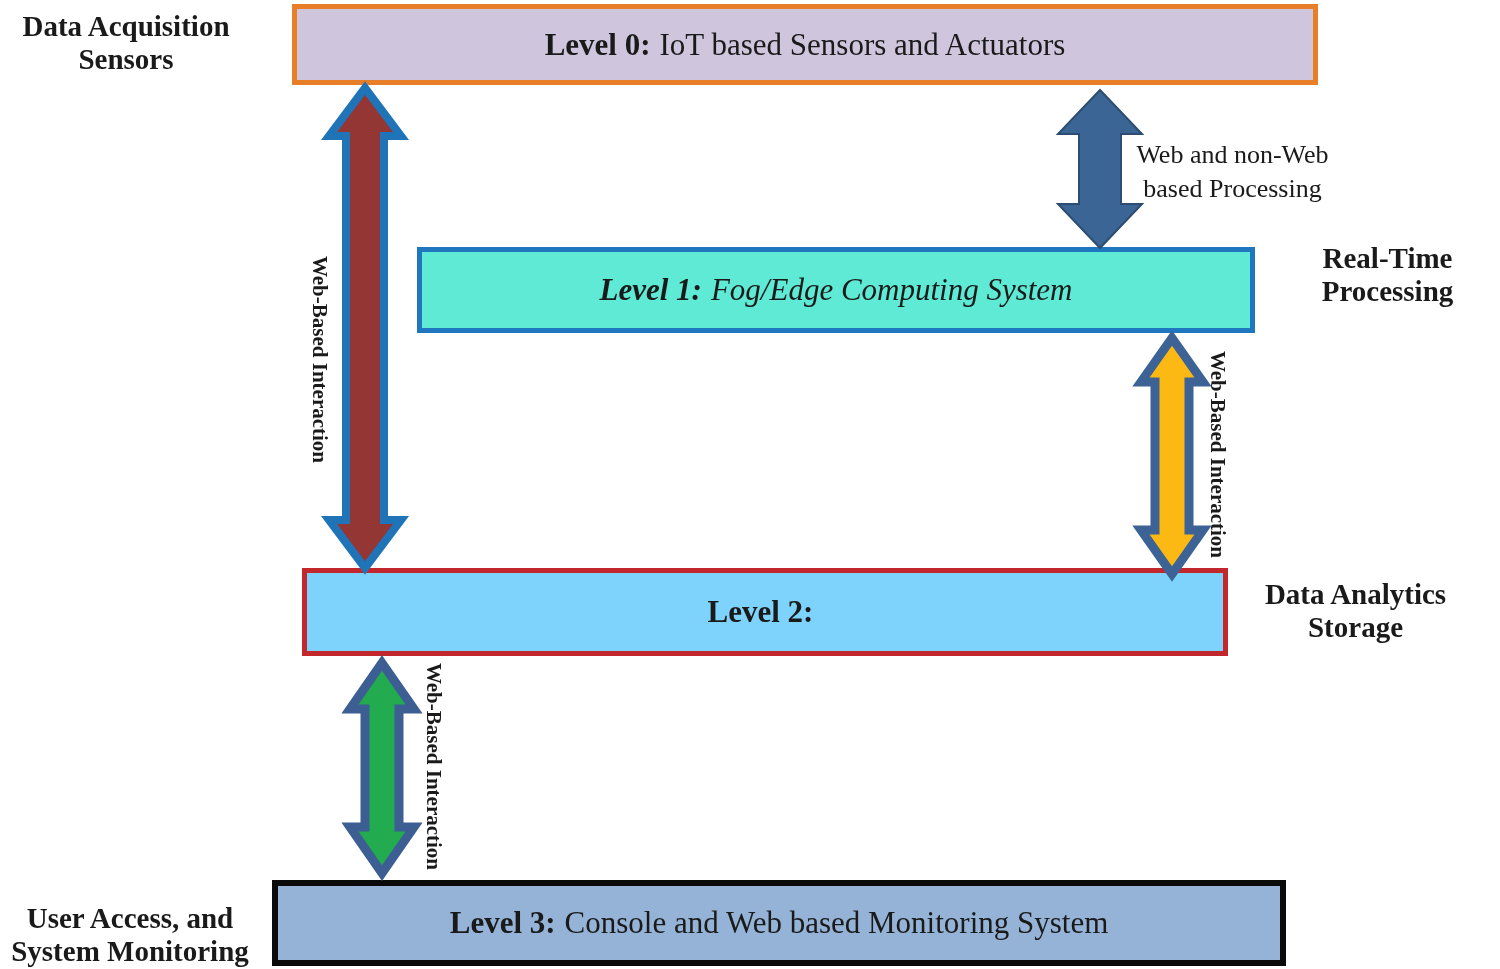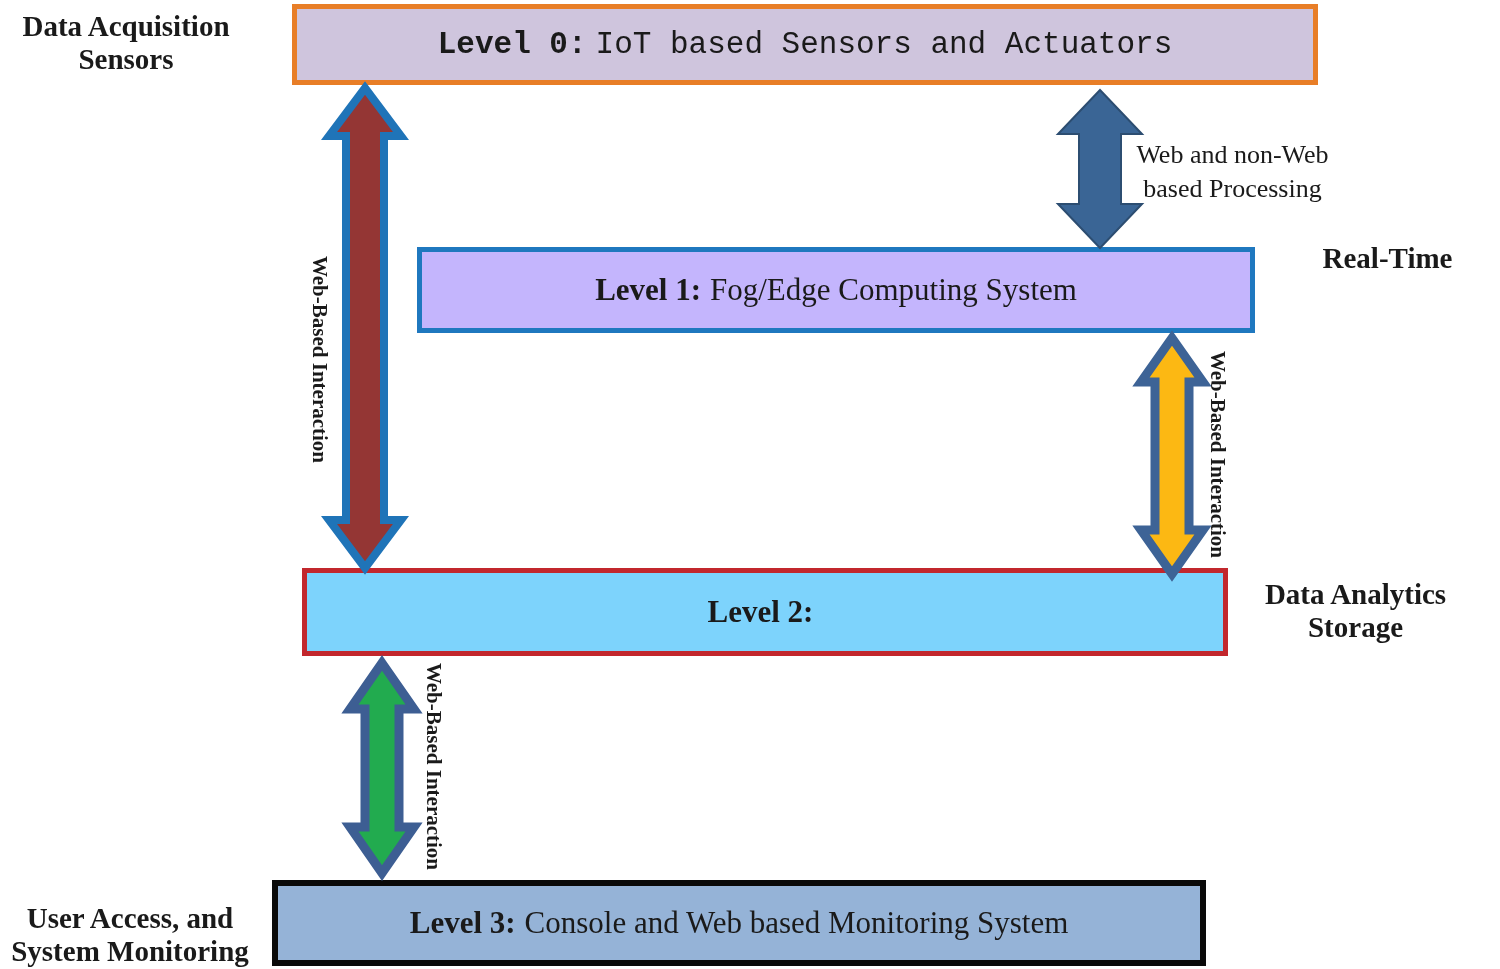--- a/index.html
+++ b/index.html
@@ -22,46 +22,47 @@
     position:absolute;font-weight:bold;font-size:21px;text-align:center;white-space:nowrap;
     transform:rotate(90deg);transform-origin:center center;width:320px;
   }
   .arrow-svg{position:absolute;overflow:visible;}
 </style>
 </head>
 <body>
 
 <div id="canvas">
 
-  <div class="level-box" style="left: 292px; top: 4px; width: 1026px; height: 81px; border-width: 5px; background-color: rgb(207, 197, 221); border-color: rgb(232, 126, 39); font-family: Liberation Mono, monospace;">
+  <div class="level-box" style="left: 292px; top: 4px; width: 1026px; height: 81px; border-width: 5px; background-color: rgb(207, 197, 221); border-color: rgb(232, 126, 39);">
     <span class="prefix">Level 0:</span>
     <span>IoT based Sensors and Actuators</span>
   </div>
 
-  <div class="level-box" style="left: 417px; top: 247px; width: 838px; height: 86px; border-width: 5px; background-color: #c4b5fd; border-color: rgb(31, 120, 191);">
+  <div class="level-box" style="left: 417px; top: 247px; width: 838px; height: 86px; border-width: 5px; background-color: #5eead4; border-color: rgb(31, 120, 191); font-style: italic;">
     <span class="prefix">Level 1:</span>
     <span>Fog/Edge Computing System</span>
   </div>
 
   <div class="level-box" style="left: 302px; top: 568px; width: 926px; height: 88px; border-width: 5px; background-color: #7dd3fc; border-color: rgb(194, 39, 45);">
     <span class="prefix">Level 2:</span>
   </div>
 
-  <div class="level-box" style="left: 272px; top: 880px; width: 934px; height: 86px; border-width: 6px; background-color: rgb(149, 179, 215); border-color: rgb(10, 10, 10);">
+  <div class="level-box" style="left: 272px; top: 880px; width: 1014px; height: 86px; border-width: 6px; background-color: rgb(149, 179, 215); border-color: rgb(10, 10, 10);">
     <span class="prefix">Level 3:</span>
     <span>Console and Web based Monitoring System</span>
   </div>
 
   <div class="side-label" style="left:0px;top:10px;width:252px;">
     <div>Data Acquisition</div>
     <div>Sensors</div>
   </div>
 
   <div class="side-label" style="left:1280px;top:242px;width:215px;">
     <div>Real-Time</div>
+    <div>Processing</div>
   </div>
 
   <div class="side-label" style="left:1248px;top:578px;width:215px;">
     <div>Data Analytics</div>
     <div>Storage</div>
   </div>
 
   <div class="side-label" style="left:0px;top:902px;width:260px;">
     <div>User Access, and</div>
     <div>System Monitoring</div>

